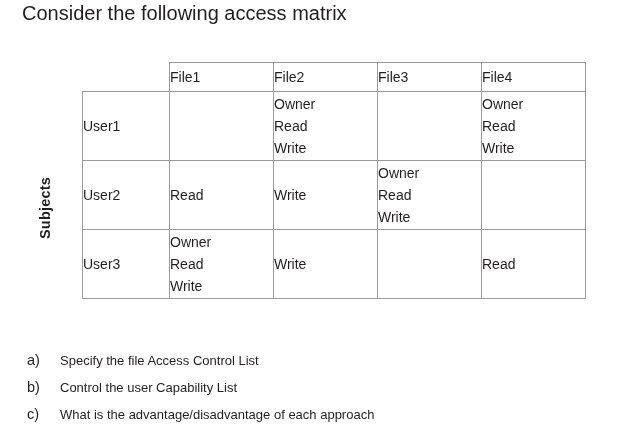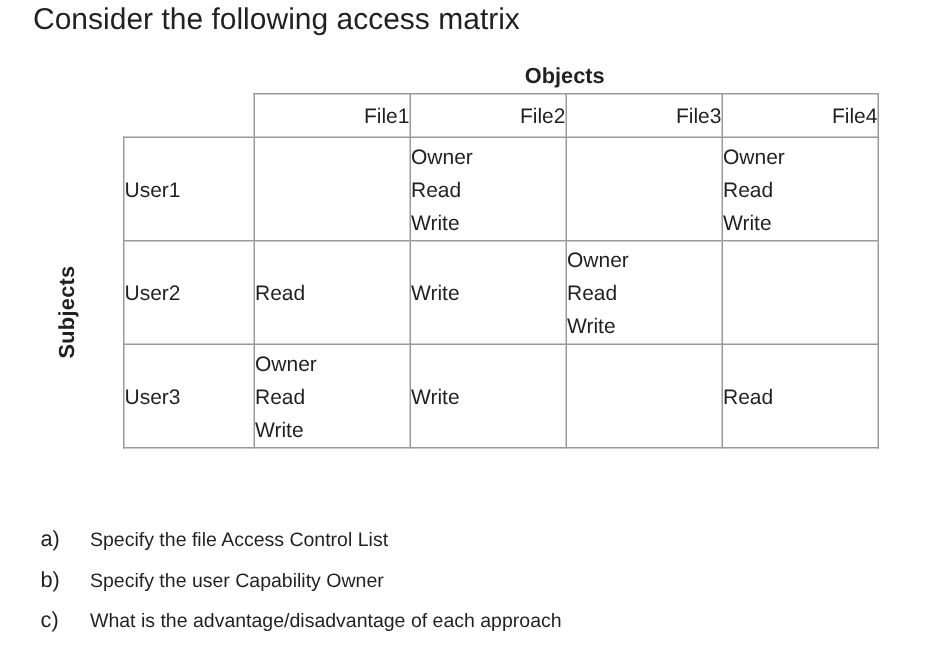--- a/index.html
+++ b/index.html
@@ -88,21 +88,21 @@
 
   
   td.corner {
     border: none !important;
     background: transparent;
   }
 
   
   th.object-head {
     height: 28px;
-    text-align: right;
+    text-align: left;
     font-weight: bold;
     font-size: 14.5px;
   }
 
   
   td.subject-name {
     height: 68px;
     text-align: left;
     padding-left: 11px;
     font-weight: bold;
@@ -149,21 +149,20 @@
     white-space: nowrap;
   }
 </style>
 </head>
 <body>
 
 <div id="prompt-text">Consider the following access matrix</div>
 
 <div id="matrix-figure">
 
-  <div id="objects-label">Objects</div>
 
   <div id="subjects-label">Subjects</div>
 
   <table id="access-matrix">
     <colgroup>
       <col class="subject-col">
       <col class="object-col">
       <col class="object-col">
       <col class="object-col">
       <col class="object-col">
@@ -254,19 +253,19 @@
   </table>
 </div>
 
 <div id="question-list">
   <div class="question-row">
     <span class="question-marker">a)</span>
     <span class="question-body">Specify the file Access Control List</span>
   </div>
   <div class="question-row">
     <span class="question-marker">b)</span>
-    <span class="question-body">Specify the user Capability Owner</span>
+    <span class="question-body">Control the user Capability List</span>
   </div>
   <div class="question-row">
     <span class="question-marker">c)</span>
     <span class="question-body">What is the advantage/disadvantage of each approach</span>
   </div>
 </div>
 
 </body></html>

